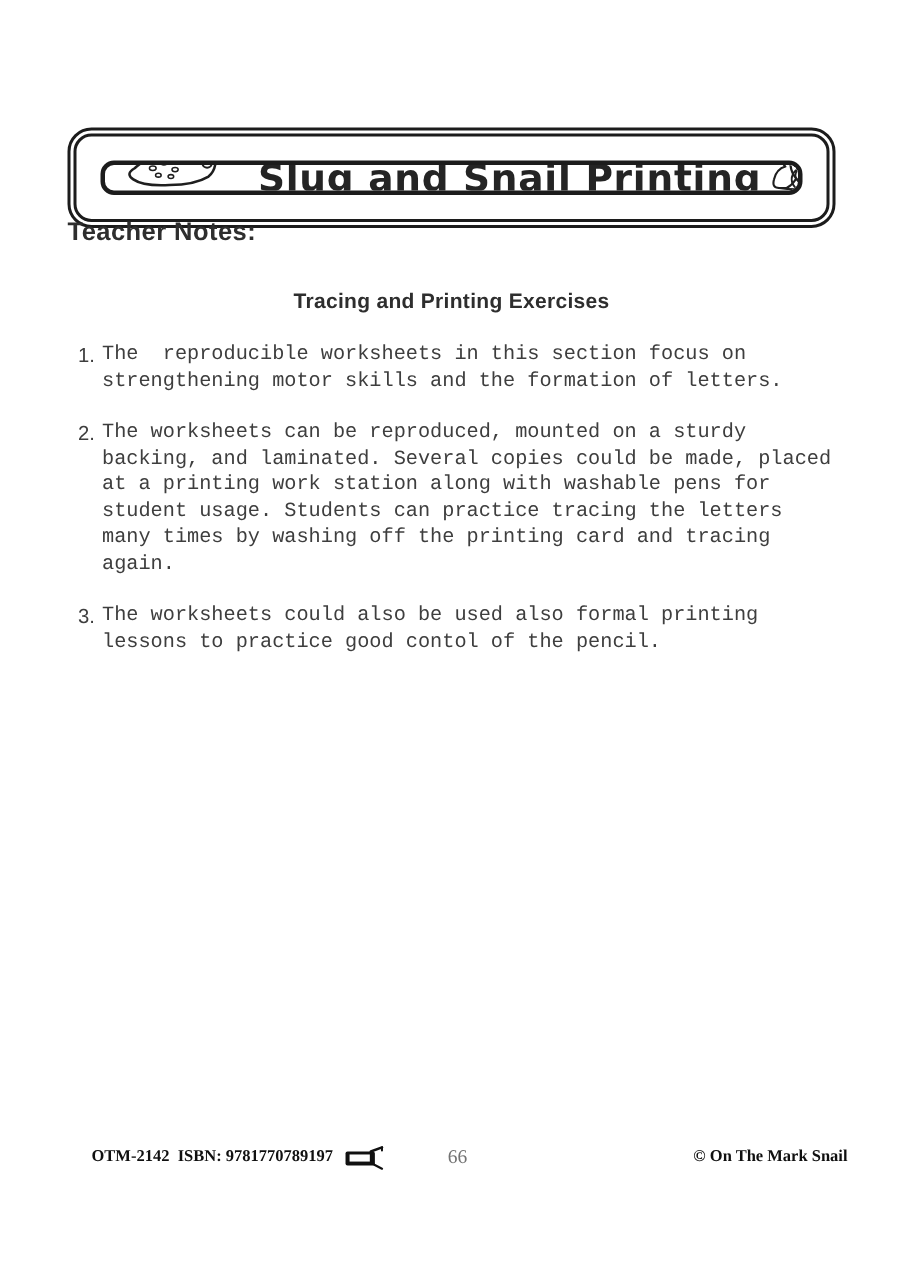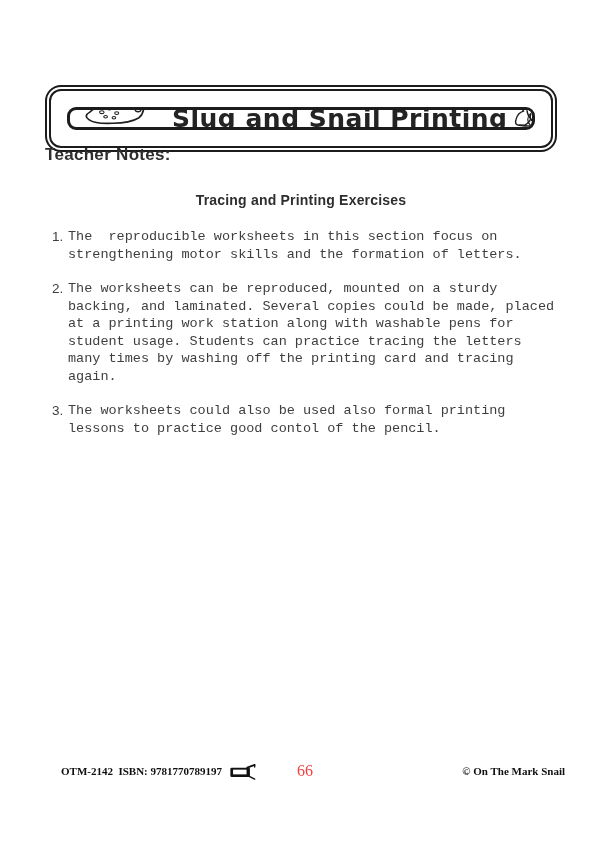--- a/index.html
+++ b/index.html
@@ -63,21 +63,21 @@
     font-family:"Liberation Serif", serif;
     display:flex;align-items:center;
   }
   .footer-left{
     display:flex;align-items:center;
     font-size:11px;font-weight:bold;color:#101010;white-space:pre;margin-left:16px;
   }
   .copier{margin-left:7px;display:flex;align-items:center;}
   .footer-center{
     position:absolute;left:0;width:520px;text-align:center;
-    font-size:16px;color:#ef4444;pointer-events:none;
+    font-size:13px;color:#737373;pointer-events:none;
   }
   .footer-right{
     margin-left:auto;
     font-size:11px;font-weight:bold;color:#101010;white-space:pre;
   }
   .ink{stroke:#1f1f1f;fill:none;stroke-linecap:round;stroke-linejoin:round;}
 </style>
 </head>
 <body>
 

